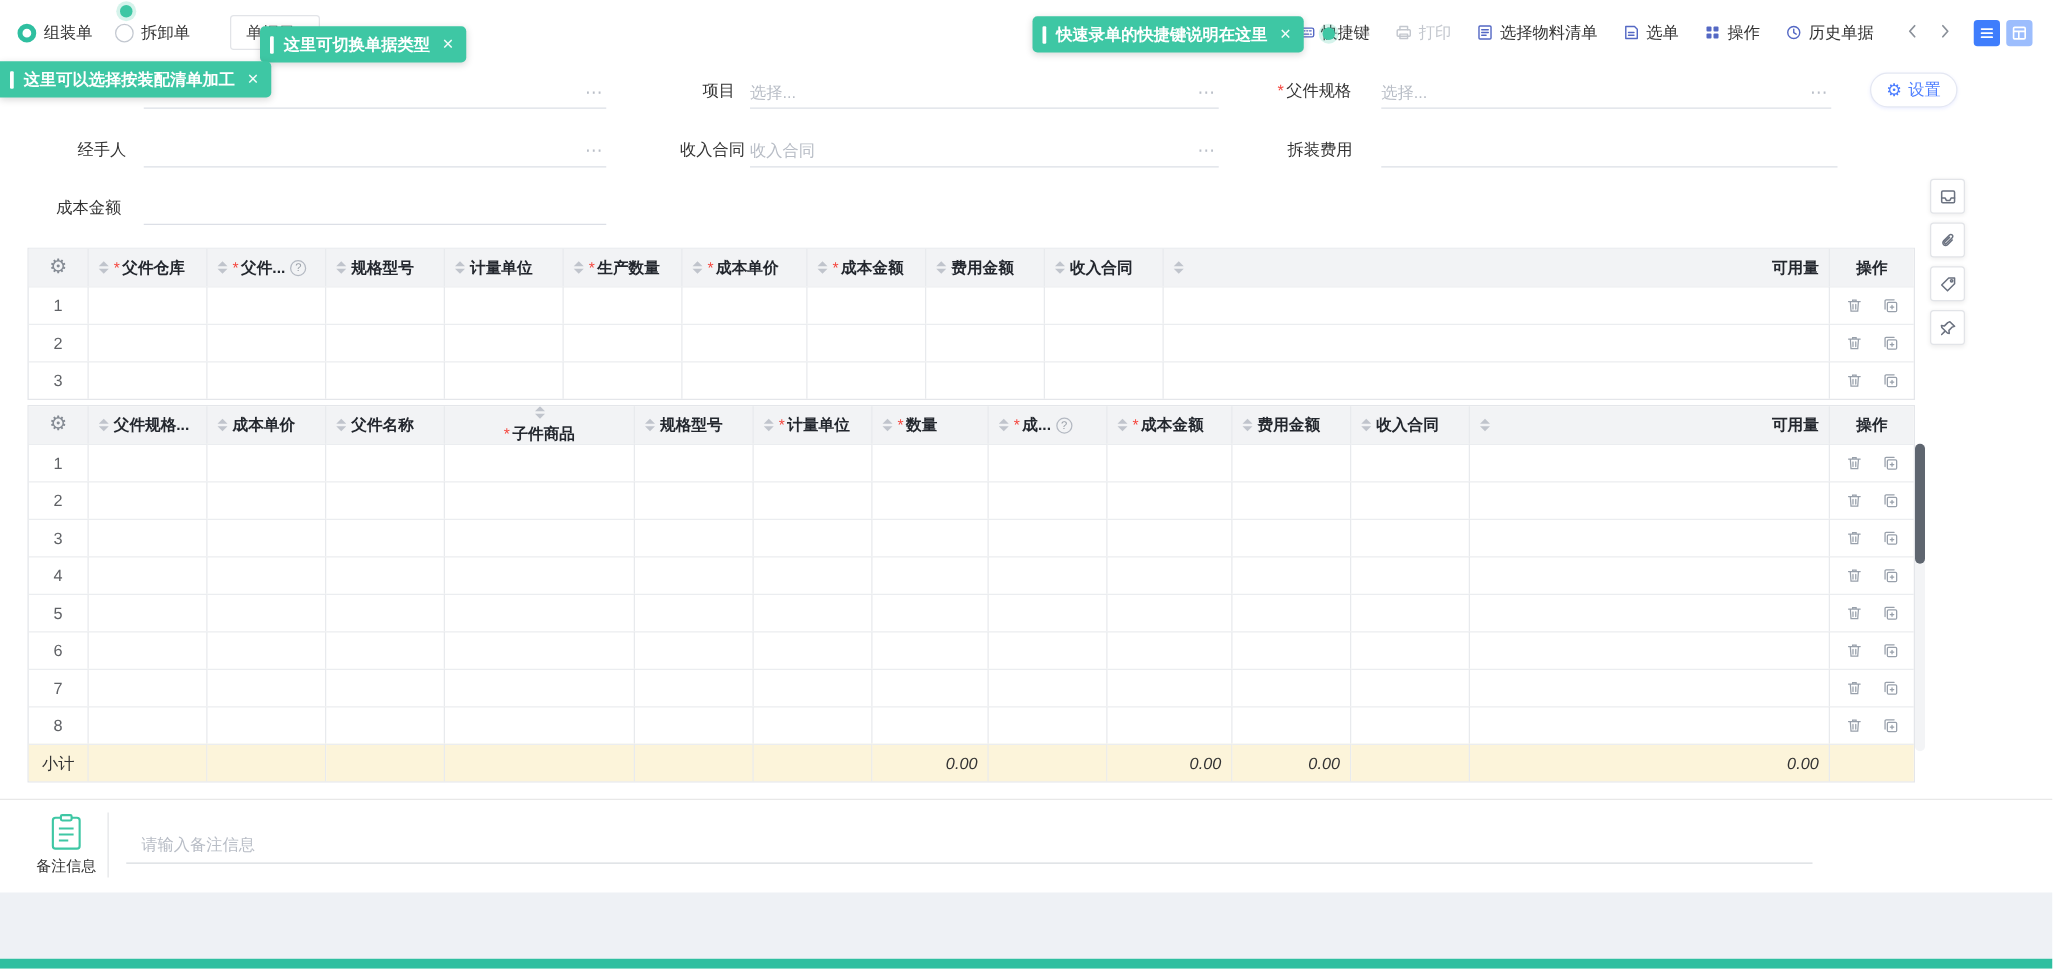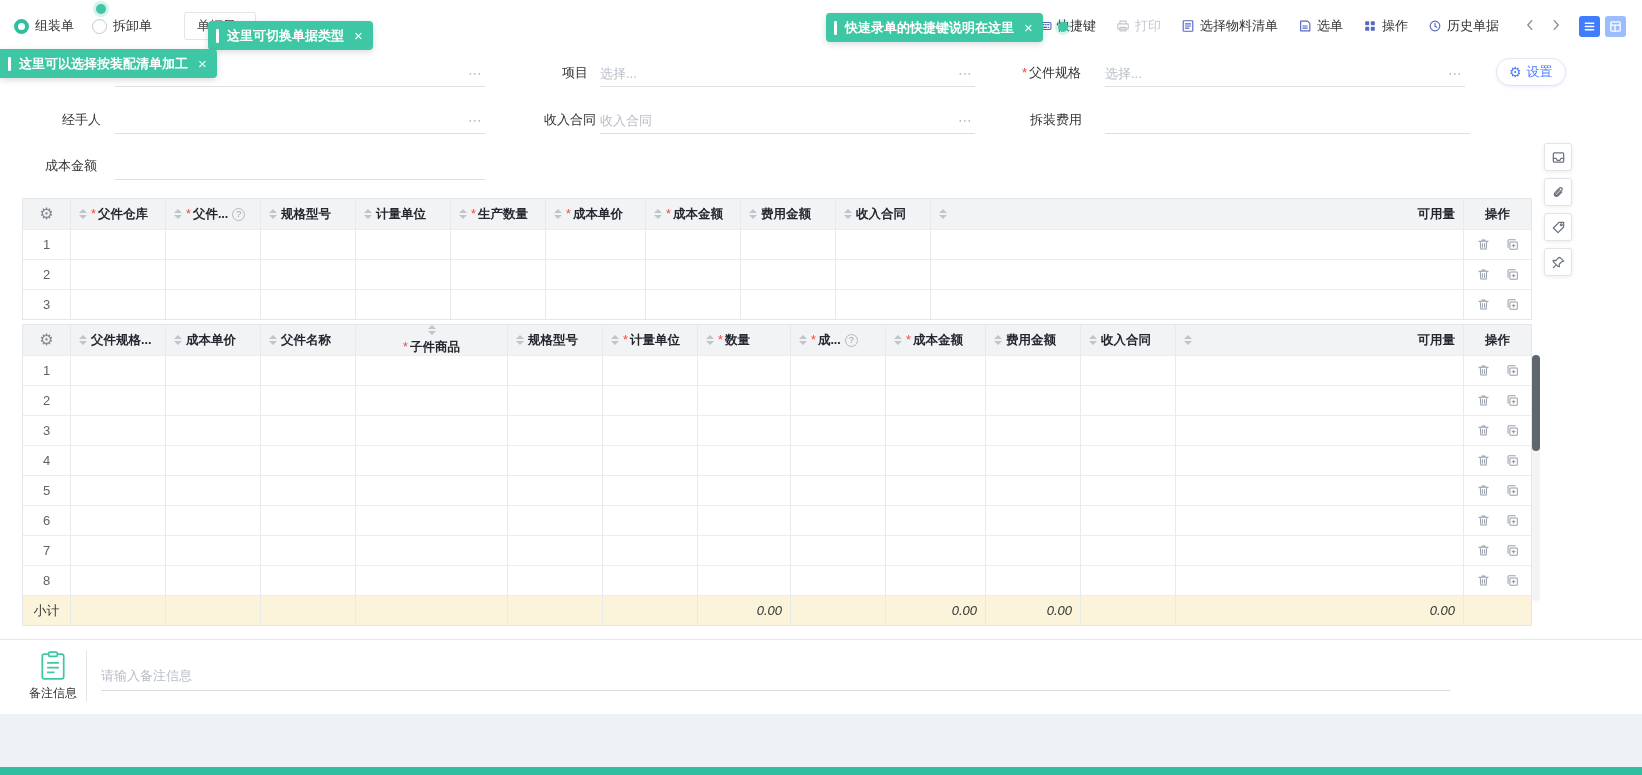--- a/index.html
+++ b/index.html
@@ -79,21 +79,21 @@
   .subval { margin-left:auto;font-style:italic; }
   .vscroll { position:absolute; top:31px; right:-8px; width:8px; height:246px; background:#f3f4f6; border-radius:4px; }
   .vthumb { width:8px; height:96px; background:#5f6670; border-radius:4px; cursor:grab; }
 
   
   .remark { border-top:1px solid #e8e8e8; margin-top:13px; padding:10px 0 12px 24px; display:flex; align-items:center; flex:0 0 auto; background:#fff; }
   .remark-ic { display:flex; flex-direction:column; align-items:center; gap:4px; width:58px; flex:0 0 auto; }
   .remark-ic .lbl { font-size:12px; color:#333; }
   .vdiv { width:1px; height:52px; background:#e3e5e8; margin:0 14px 0 4px; flex:0 0 auto; }
   .remark-input { flex:1 1 auto; margin-right:192px; border-bottom:1px solid #d8dbe0; height:30px; display:flex; align-items:center; }
-  .remark-input input { width:100%; border:none; outline:none; font:inherit; color:#701a75; background:transparent; }
+  .remark-input input { width:100%; border:none; outline:none; font:inherit; color:#701a75; background:transparent;margin-left:12px; }
   .remark-input input::placeholder { color:#b8bdc6; }
 
   .bottom-gray { flex:1 1 auto; background:#eef1f5; }
   .teal-strip { height:8px; background:#2fbfa0; flex:0 0 auto; }
 
   
   .side-tools { position:absolute; top:143px; right:70px; width:28px; display:flex; flex-direction:column; gap:7px; z-index:40; }
   .side-btn { width:28px; height:28px; background:#fff; border:1px solid #e2e4e8; border-radius:3px; display:flex; align-items:center; justify-content:center; color:#6b7280; cursor:pointer; box-shadow:0 1px 4px rgba(0,0,0,.08); padding:0; }
   .side-btn svg { width:15px; height:15px; }
 </style>

